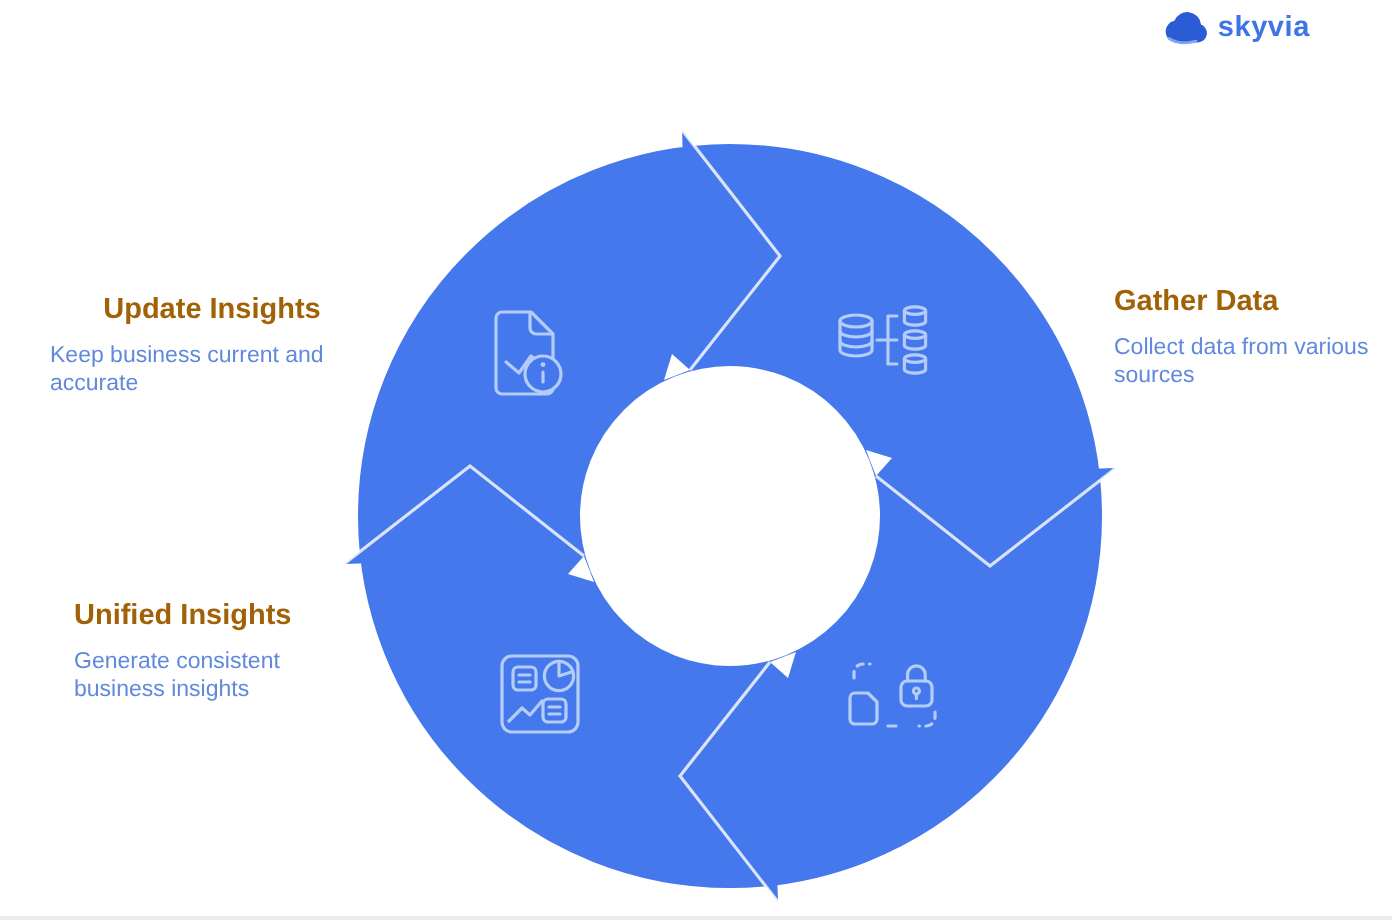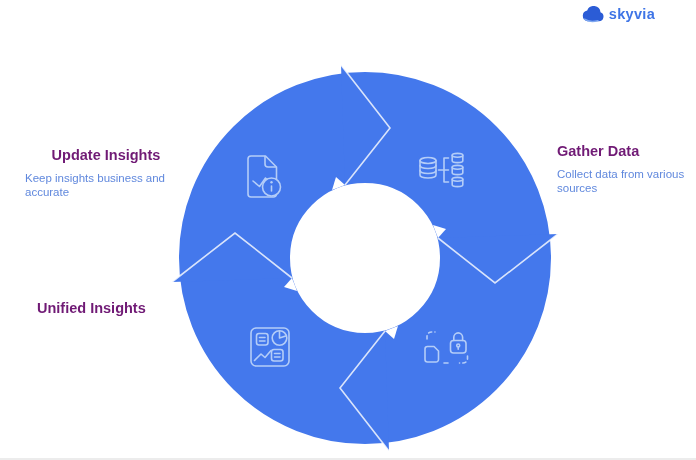--- a/index.html
+++ b/index.html
@@ -8,21 +8,21 @@
     font-family:"Liberation Sans",sans-serif;border-bottom:2px solid #ececec;box-sizing:border-box;
   }
   .title{
     position:absolute;top:8px;left:14px;right:0;text-align:center;
     font-size:17.5px;font-weight:bold;color:#3a6cd8;letter-spacing:.2px;
   }
   .logo{position:absolute;top:6px;right:41px;display:flex;align-items:flex-start;gap:4px;}
   .logo-text{font-size:14.5px;font-weight:bold;color:#3e74e6;letter-spacing:.3px;}
   .cycle-svg{position:absolute;left:0;top:0;}
   .step{position:absolute;}
-  .step h2{margin:0;font-size:14.5px;line-height:17px;font-weight:bold;color:#701a75;}
+  .step h2{margin:0;font-size:14.5px;line-height:17px;font-weight:bold;color:#a16207;}
   .step p{margin:8px 0 0 0;font-size:11.5px;line-height:13.5px;color:#6088dd;}
   .step-update{top:147px;left:25px;width:162px;}
   .step-update h2{text-align:center;}
   .step-update p{text-align:left;}
   .step-gather{top:143px;left:557px;width:138px;text-align:left;}
   .step-unified{top:300px;left:37px;width:116px;}
   .step-secure{top:298px;left:557px;width:126px;text-align:left;}
 </style>
 </head>
 <body>
@@ -110,26 +110,27 @@
         <path d="M427.5,346.5 h6.5 l4.5,4.5 v8.5 a2.5,2.5 0 0 1 -2.5,2.5 h-8.5 a2.5,2.5 0 0 1 -2.5,-2.5 v-10.5 a2.5,2.5 0 0 1 2.5,-2.5 z"></path>
         <path d="M427,339 v-2.5 a4.5,4.5 0 0 1 4.5,-4.5 h3.5" stroke-dasharray="3.2 3.2"></path>
         <path d="M467.5,356 v2.5 a4.5,4.5 0 0 1 -4.5,4.5 h-3.5" stroke-dasharray="3.2 3.2"></path>
         <path d="M444,363 h4" stroke-dasharray="4 3"></path>
       </g>
     </g>
   </svg>
 
   <div class="step step-update">
     <h2>Update Insights</h2>
-    <p>Keep insights business and accurate</p>
+    <p>Keep business current and accurate</p>
   </div>
 
   <div class="step step-gather">
     <h2>Gather Data</h2>
     <p>Collect data from various sources</p>
   </div>
 
   <div class="step step-unified">
     <h2>Unified Insights</h2>
+    <p>Generate consistent business insights</p>
   </div>
 
 
 </div>
 
 </body></html>

